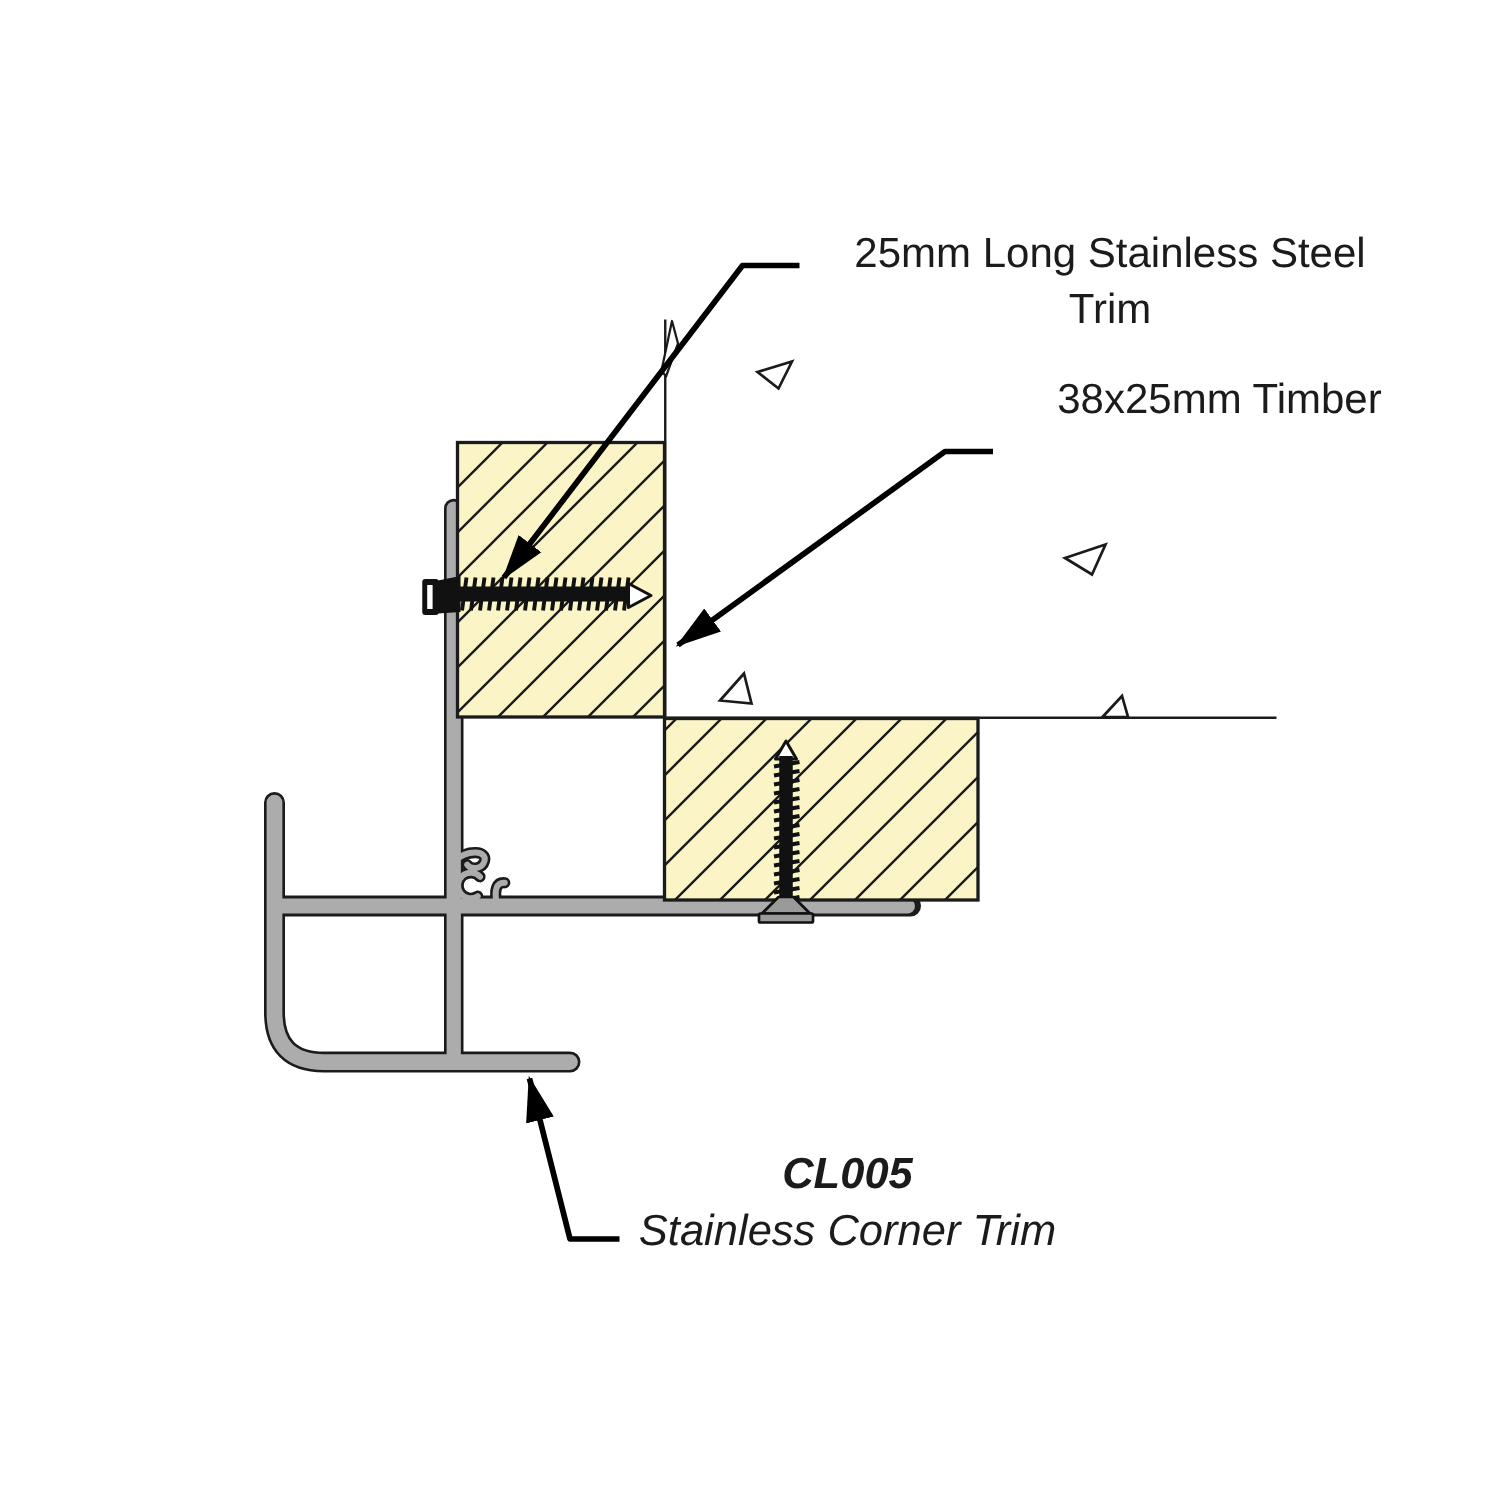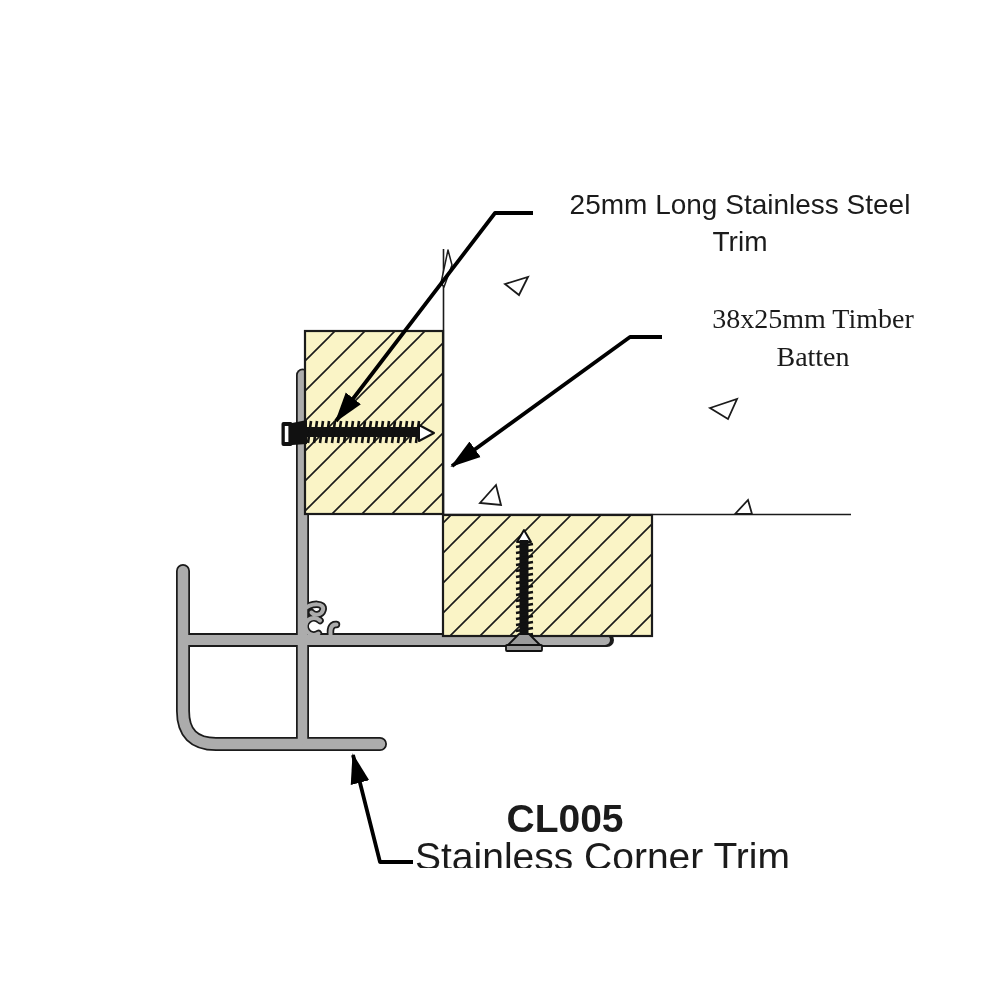--- a/index.html
+++ b/index.html
@@ -9,42 +9,41 @@
     --trim-fill:#ACACAC;
     --screw-fill:#9A9A9A;
     --outline:#1b1b1b;
     --leader-line:#000000;
   }
   html,body{margin:0;padding:0;}
   body{background:var(--background);font-family:"Liberation Sans",sans-serif;}
   .canvas{
     position:relative;width:990px;height:832px;background:var(--background);
     overflow:hidden;
-    margin-top:36px;
   }
   .canvas svg{position:absolute;left:0;top:0;}
   
   .trim-black{stroke:var(--outline);fill:none;stroke-linecap:round;stroke-linejoin:round;}
   .trim-gray{stroke:var(--trim-fill);fill:none;stroke-linecap:round;stroke-linejoin:round;}
   .batten{fill:url(#hatch);stroke:var(--outline);stroke-width:2.2;}
   .thin{stroke:var(--outline);stroke-width:1.6;fill:none;}
   .tri{fill:#fff;stroke:var(--outline);stroke-width:1.8;stroke-linejoin:miter;}
   .flag{fill:#fff;stroke:var(--outline);stroke-width:1.5;stroke-linejoin:round;}
   .leader{stroke:var(--leader-line);stroke-width:3.8;fill:none;stroke-linejoin:round;stroke-linecap:butt;}
   .screw-dark{fill:#111;}
   .screw-tick{stroke:#111;stroke-width:2.6;fill:none;stroke-linecap:butt;}
   .screw-tip{fill:#fff;stroke:#111;stroke-width:2;stroke-linejoin:round;}
   .screw-head-gray{fill:var(--screw-fill);stroke:#111;stroke-width:1.8;stroke-linejoin:round;}
   .lbl{
     position:absolute;color:var(--outline);text-align:center;
     font-size:28px;line-height:37px;white-space:nowrap;
   }
   .lbl-screw{left:545px;top:150px;width:390px;}
-  .lbl-batten{left:648px;top:264px;width:330px;line-height:38px;font-family:Liberation Serif, serif;}
-  .lbl-trim{left:415px;top:764px;width:300px;font-size:39px;line-height:38px;}
+  .lbl-batten{left:648px;top:247px;width:330px;line-height:38px;}
+  .lbl-trim{left:415px;top:764px;width:300px;font-size:29px;line-height:38px;font-style:italic;}
   .lbl-trim .code{font-weight:bold;}
 </style>
 </head>
 <body>
 
 <div class="canvas">
 
   <svg width="990" height="990" viewBox="0 0 990 990">
     <defs>
       <pattern id="hatch" width="30" height="30" patternUnits="userSpaceOnUse">
@@ -107,20 +106,19 @@
     <path class="leader" d="M662,301 L630,301 L452,430" marker-end="url(#arrow)"></path>
     <path class="leader" d="M413,826 L380,826 L353,719" marker-end="url(#arrow)"></path>
   </svg>
 
   <div class="lbl lbl-screw">
     <div>25mm Long Stainless Steel</div>
     <div>Trim</div>
   </div>
   <div class="lbl lbl-batten">
     <div>38x25mm Timber</div>
-    <div>Batten</div>
   </div>
   <div class="lbl lbl-trim">
     <div class="code">CL005</div>
     <div>Stainless Corner Trim</div>
   </div>
 
 </div>
 
 </body></html>

